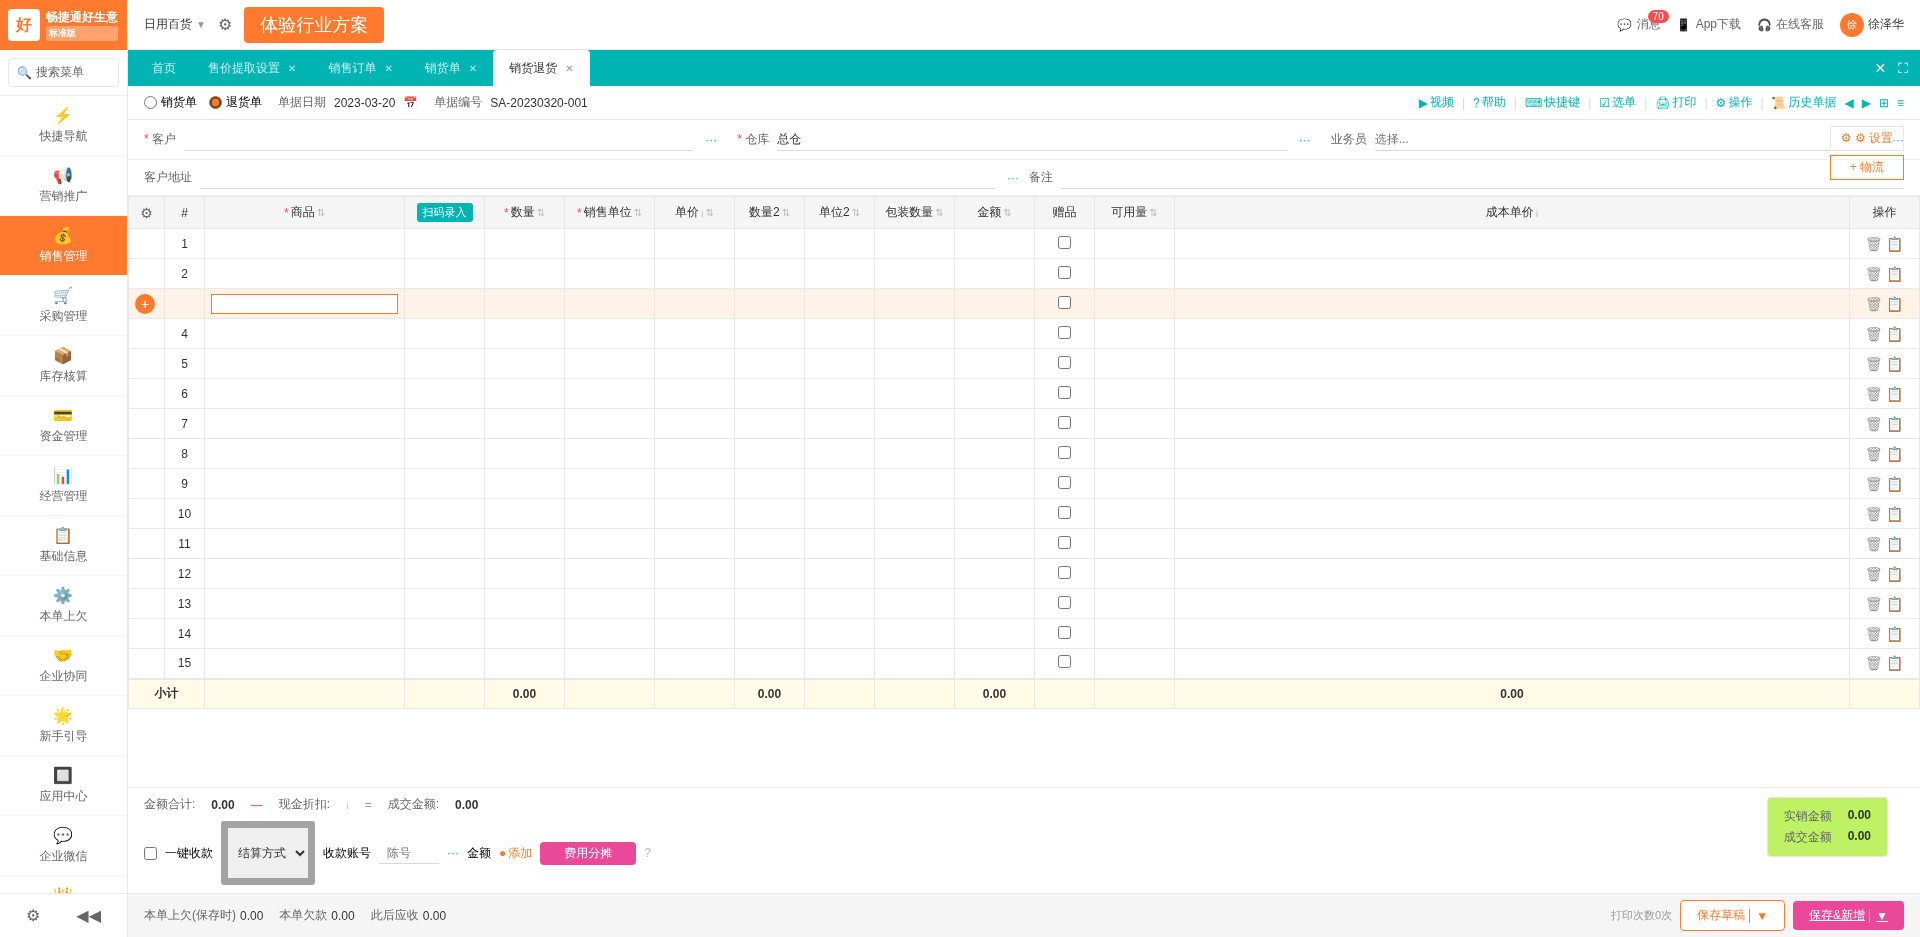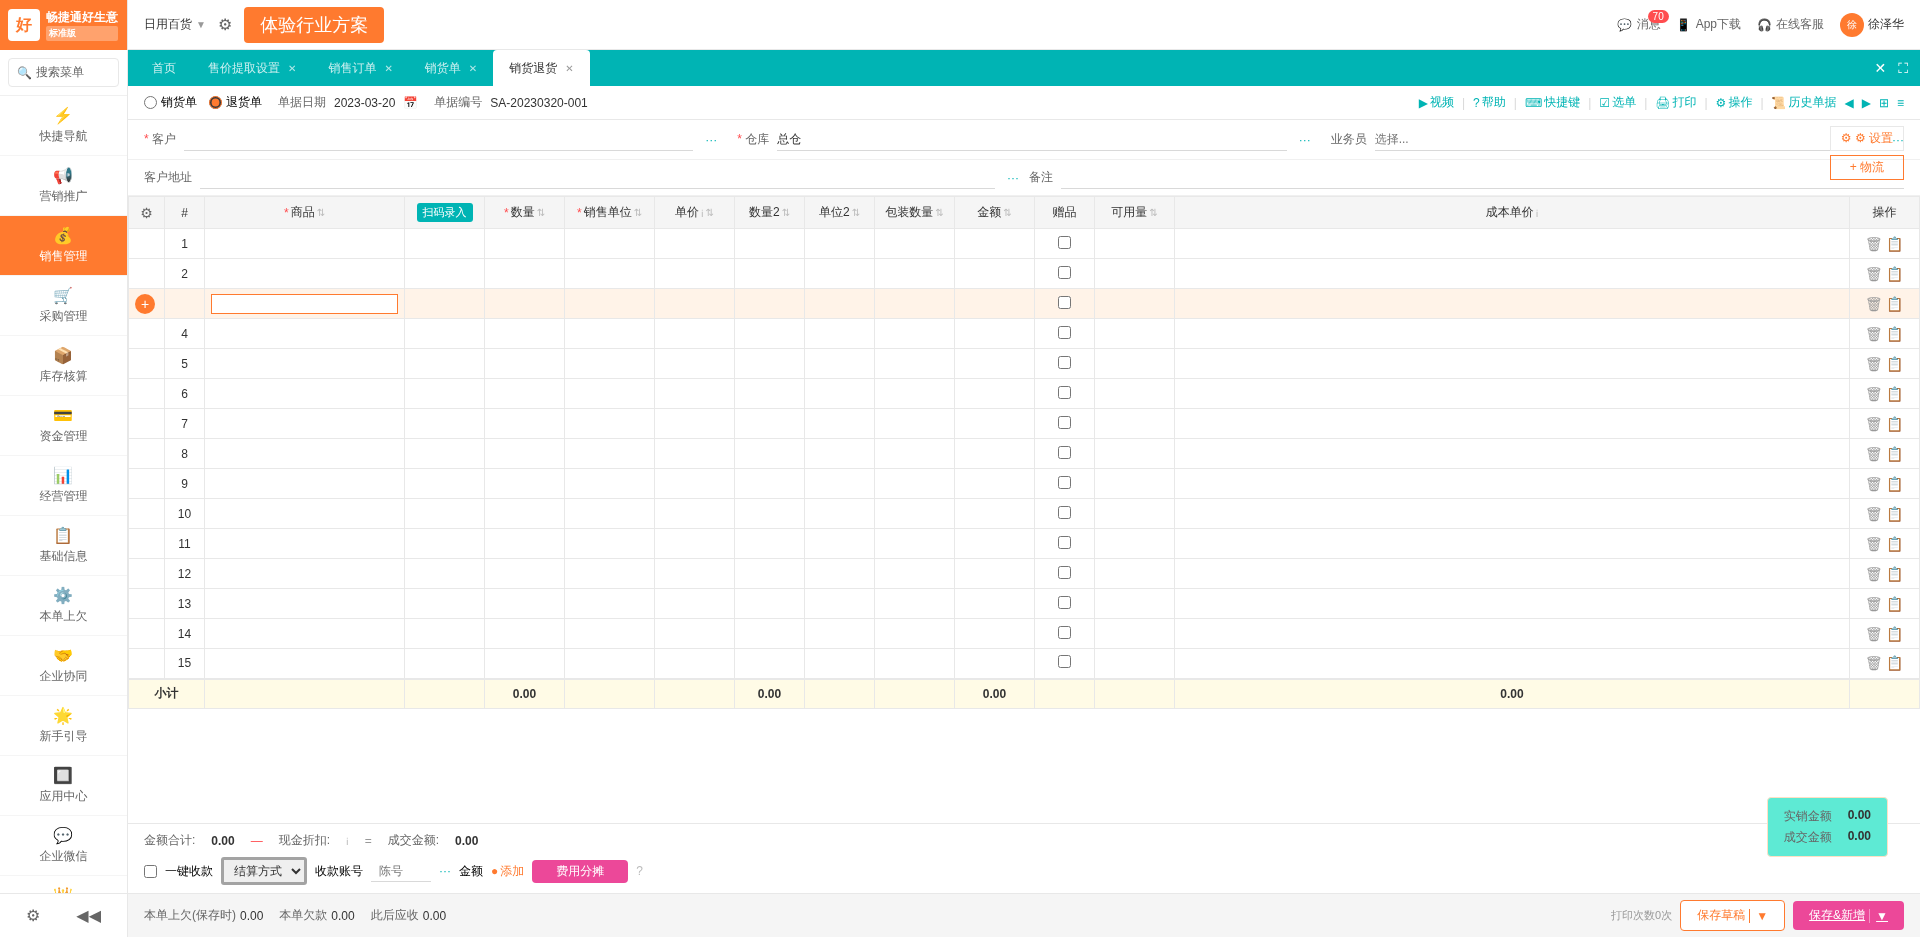--- a/index.html
+++ b/index.html
@@ -87,40 +87,40 @@
 
     
     .bottom-area { background: white; border-top: 1px solid #e8e8e8; padding: 8px 16px; }
     .total-row { display: flex; align-items: center; gap: 16px; padding-bottom: 8px; }
     .total-label { color: #666; }
     .total-value { color: #333; font-weight: bold; }
     .minus-icon { color: #ff4d4f; }
     .equals-icon { color: #999; }
     .transaction-row { display: flex; align-items: center; gap: 8px; }
     .payment-checkbox { accent-color: #ff7a2f; }
-    .payment-select { border: 3px solid #a3a3a3; border-radius: 3px; padding: 3px 6px; color: #333; font-size: 12px; }
+    .payment-select { border: 7px solid #a3a3a3; border-radius: 3px; padding: 17px 6px; color: #333; font-size: 12px; }
     .payment-input { border: none; border-bottom: 1px solid #d9d9d9; padding: 3px 8px; width: 60px; }
     .add-fee-btn { background: none; border: none; color: #ff7a2f; cursor: pointer; display: flex; align-items: center; gap: 2px; }
     .fee-split-btn { background: #ec4899; color: white; border: none; border-radius: 4px; padding: 3px 24px; cursor: pointer; }
     .help-icon { color: #bbb; cursor: pointer; }
 
     
     .page-footer { background: #f5f5f5; border-top: 1px solid #e8e8e8; padding: 6px 16px; display: flex; align-items: center; justify-content: space-between; }
     .footer-stats { display: flex; gap: 16px; color: #666; }
     .footer-stat-item { display: flex; align-items: center; gap: 4px; }
     .footer-stat-value { color: #333; }
     .footer-actions { display: flex; gap: 8px; align-items: center; }
     .print-info { color: #999; font-size: 11px; }
     .save-draft-btn { background: white; border: 1px solid #ff7a2f; color: #ff7a2f; border-radius: 4px; padding: 6px 16px; cursor: pointer; font-size: 13px; display: flex; align-items: center; gap: 4px; }
     .save-new-btn { background: #ec4899; color: white; border: none; border-radius: 4px; padding: 6px 16px; cursor: pointer; font-size: 13px; display: flex; align-items: center; gap: 4px; text-decoration: underline; }
     .save-draft-btn .arrow { border-left: 1px solid #ff7a2f; padding-left: 6px; }
     .save-new-btn .arrow { border-left: 1px solid rgba(255,255,255,0.4); padding-left: 6px; }
 
     
-    .right-summary { position: absolute; right: 32px; bottom: 80px; background: #5eead4; border: 1px solid #ffe0c4; border-radius: 4px; padding: 8px 16px; }
+    .right-summary { position: absolute; right: 32px; bottom: 80px; background: #bef264; border: 1px solid #ffe0c4; border-radius: 4px; padding: 8px 16px; }
     .right-summary-row { display: flex; justify-content: space-between; gap: 16px; color: #666; font-size: 12px; padding: 2px 0; }
     .right-summary-val { color: #333; font-weight: bold; }
     .form-action-btn { background: none; border: 1px solid #e8e8e8; border-radius: 0; padding: 3px 10px; cursor: pointer; color: #ff7a2f; font-size: 12px; white-space: nowrap; margin-left: 28px; }
 
     .col-header-wrap { display: flex; align-items: center; justify-content: center; gap: 2px; }
   </style>
 </head>
 <body>
 
 <div class="sidebar">

